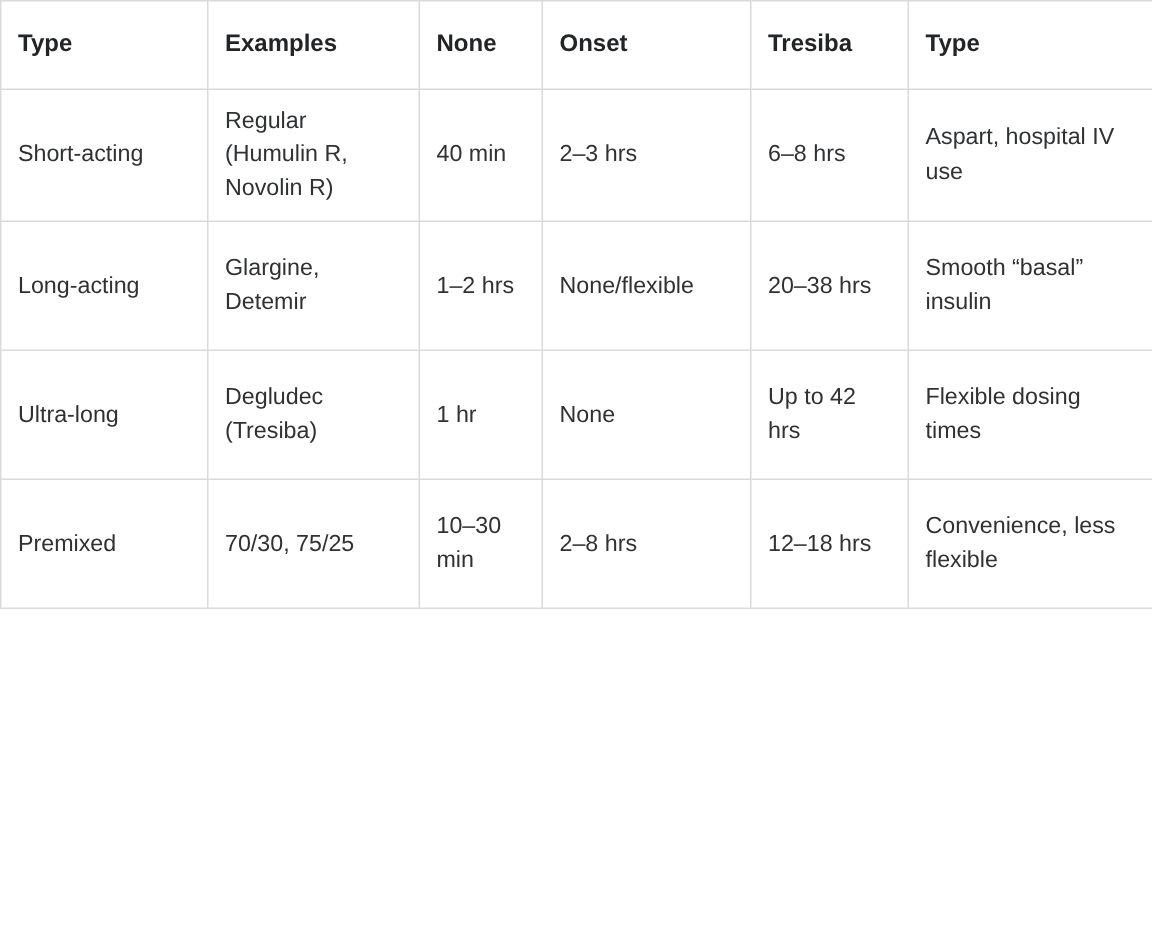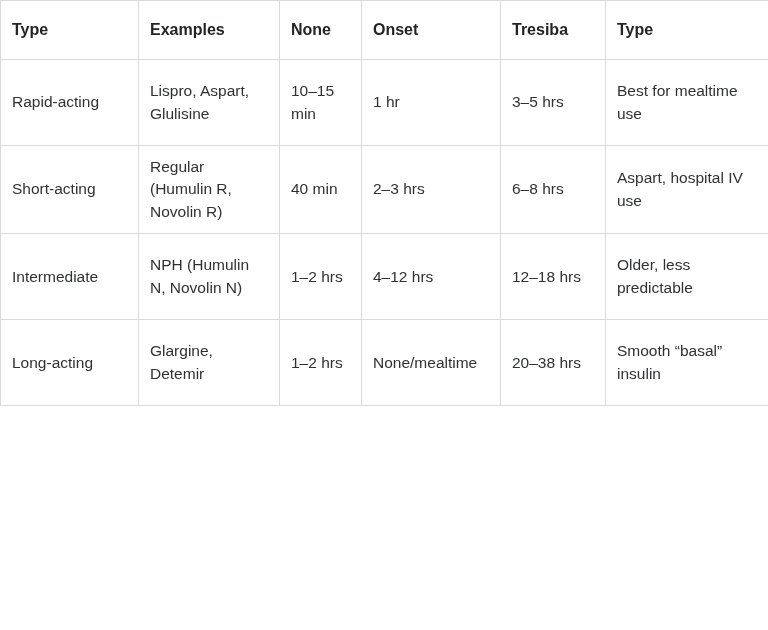--- a/index.html
+++ b/index.html
@@ -80,46 +80,46 @@
         <th>Type</th>
         <th>Examples</th>
         <th>None</th>
         <th>Onset</th>
         <th>Tresiba</th>
         <th>Type</th>
       </tr>
     </thead>
     <tbody>
       <tr>
-        <td>Rapid-acting</td>
-        <td>Lispro, Aspart, Glulisine</td>
-        <td>10–15 min</td>
-        <td>1 hr</td>
-        <td>3–5 hrs</td>
-        <td>Best for mealtime use</td>
-      </tr>
-      <tr>
         <td>Short-acting</td>
         <td>Regular (Humulin R, Novolin R)</td>
         <td>40 min</td>
         <td>2–3 hrs</td>
         <td>6–8 hrs</td>
         <td>Aspart, hospital IV use</td>
       </tr>
       <tr>
-        <td>Intermediate</td>
-        <td>NPH (Humulin N, Novolin N)</td>
-        <td>1–2 hrs</td>
-        <td>4–12 hrs</td>
-        <td>12–18 hrs</td>
-        <td>Older, less predictable</td>
-      </tr>
-      <tr>
         <td>Long-acting</td>
         <td>Glargine, Detemir</td>
         <td>1–2 hrs</td>
-        <td>None/mealtime</td>
+        <td>None/flexible</td>
         <td>20–38 hrs</td>
         <td>Smooth “basal” insulin</td>
+      </tr>
+      <tr>
+        <td>Ultra-long</td>
+        <td>Degludec (Tresiba)</td>
+        <td>1 hr</td>
+        <td>None</td>
+        <td>Up to 42 hrs</td>
+        <td>Flexible dosing times</td>
+      </tr>
+      <tr>
+        <td>Premixed</td>
+        <td>70/30, 75/25</td>
+        <td>10–30 min</td>
+        <td>2–8 hrs</td>
+        <td>12–18 hrs</td>
+        <td>Convenience, less flexible</td>
       </tr>
     </tbody>
   </table>
 </div>
 
 </body></html>

